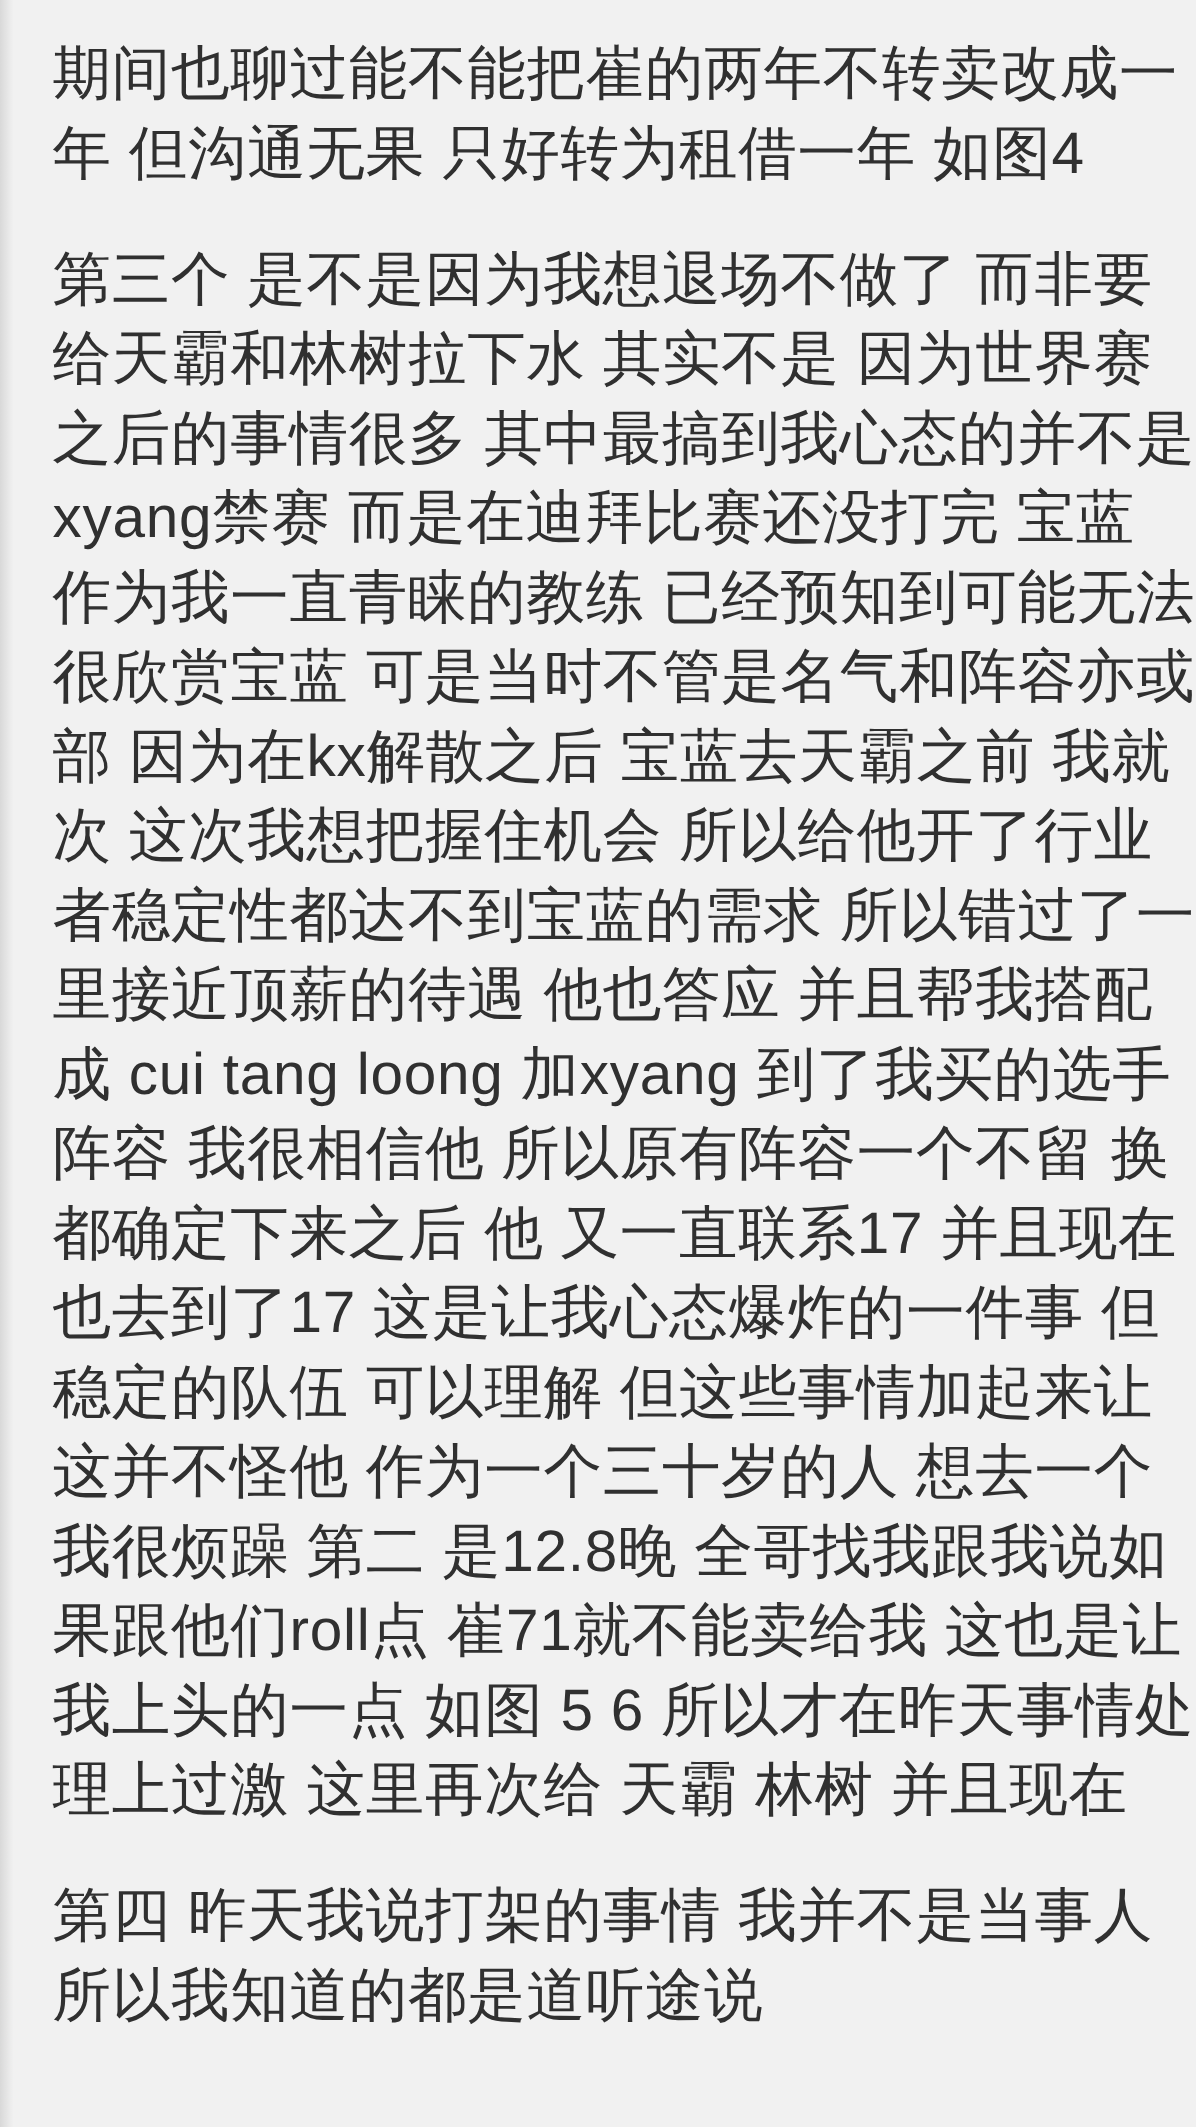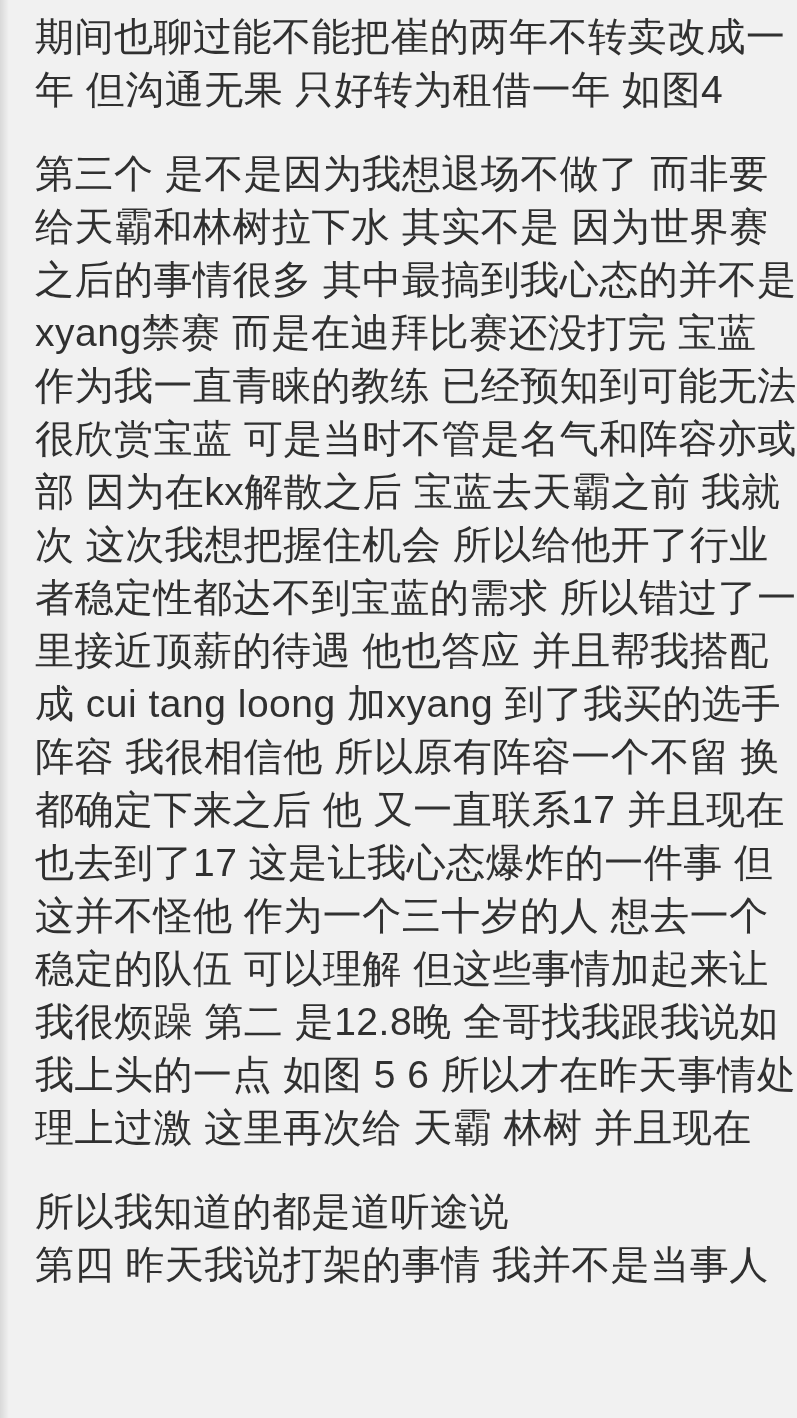--- a/index.html
+++ b/index.html
@@ -20,21 +20,21 @@
     top: 0;
     bottom: 0;
     width: 9px;
     background: linear-gradient(to right, rgba(0,0,0,0.10), rgba(0,0,0,0));
     pointer-events: none;
   }
   .page {
     box-sizing: border-box;
     width: 797px;
     height: 1418px;
-    padding: 10px 24px 0 35px;
+    padding: 23px 24px 0 35px;
     color: #303030;
   }
   .paragraph {
     margin: 0 0 31px 0;
   }
   .paragraph:last-child {
     margin-bottom: 0;
   }
   .line {
     font-size: 39px;
@@ -61,25 +61,26 @@
         <div class="line">作为我一直青睐的教练 已经预知到可能无法</div>
         <div class="line">很欣赏宝蓝 可是当时不管是名气和阵容亦或</div>
         <div class="line">部 因为在kx解散之后 宝蓝去天霸之前 我就</div>
         <div class="line">次 这次我想把握住机会 所以给他开了行业</div>
         <div class="line">者稳定性都达不到宝蓝的需求 所以错过了一</div>
         <div class="line">里接近顶薪的待遇 他也答应 并且帮我搭配</div>
         <div class="line">成 cui tang loong 加xyang 到了我买的选手</div>
         <div class="line">阵容 我很相信他 所以原有阵容一个不留 换</div>
         <div class="line">都确定下来之后 他 又一直联系17 并且现在</div>
         <div class="line">也去到了17 这是让我心态爆炸的一件事 但</div>
+        <div class="line">稳定的队伍 可以理解 但这些事情加起来让</div>
         <div class="line">这并不怪他 作为一个三十岁的人 想去一个</div>
-        <div class="line">稳定的队伍 可以理解 但这些事情加起来让</div>
         <div class="line">我很烦躁 第二 是12.8晚 全哥找我跟我说如</div>
+        <div class="line">果跟他们roll点 崔71就不能卖给我 这也是让</div>
         <div class="line">我上头的一点 如图 5 6 所以才在昨天事情处</div>
         <div class="line">理上过激 这里再次给 天霸 林树 并且现在</div>
       </div>
       <div class="paragraph">
+        <div class="line">第四 昨天我说打架的事情 我并不是当事人</div>
         <div class="line">所以我知道的都是道听途说</div>
-        <div class="line">第四 昨天我说打架的事情 我并不是当事人</div>
       </div>
     </div>
 </div>
 <div class="edge-shade"></div>
 
 </body></html>

